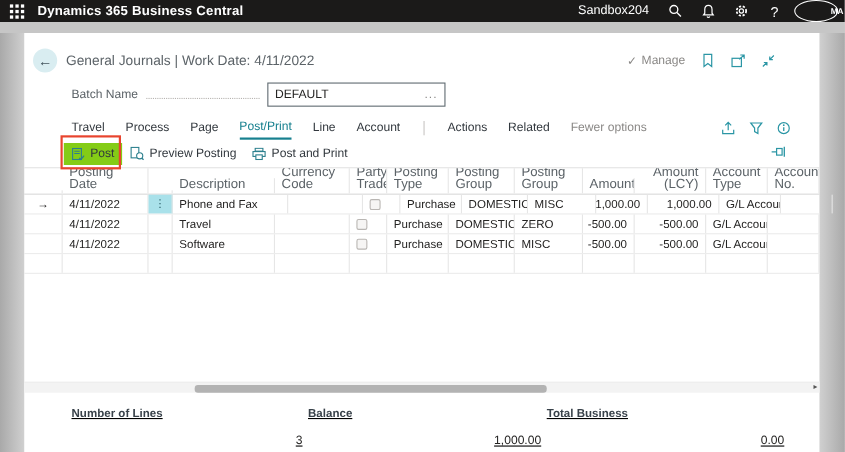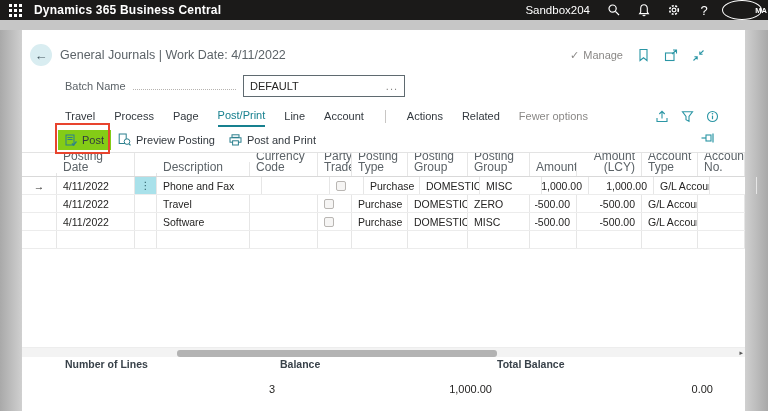--- a/index.html
+++ b/index.html
@@ -88,21 +88,21 @@
 
   
   .hscroll { position:absolute; left:0; top:317px; width:723px; height:10px;
     background:#f3f3f3; border-top:1px solid #ededed; }
   .hthumb { position:absolute; left:155px; top:1.5px; width:320px; height:7px;
     background:#b3b3b3; border-radius:3px; cursor:grab; }
   .harrow { position:absolute; right:2px; top:0; font-size:7px; color:#555; line-height:10px; }
 
   
   .footer { position:absolute; left:0; top:328px; width:723px; height:53px; }
-  .fcol { position:absolute; top:0; height:42px; }
+  .fcol { position:absolute; top:12px; height:42px;text-decoration:underline; }
   .fcol .flabel { font-size:10.5px; font-weight:bold; color:#39424a; }
   .fcol .fvalue { font-size:11px; color:#252423; text-align:right; margin-top:13px; }
   .fcol1 { left:43px; width:210px; }
   .fcol2 { left:258px; width:212px; }
   .fcol3 { left:475px; width:216px; }
 </style>
 </head>
 <body>
 
 <div class="stage">
@@ -381,19 +381,19 @@
     <div class="footer">
       <div class="fcol fcol1">
         <div class="flabel">Number of Lines</div>
         <div class="fvalue">3</div>
       </div>
       <div class="fcol fcol2">
         <div class="flabel">Balance</div>
         <div class="fvalue">1,000.00</div>
       </div>
       <div class="fcol fcol3">
-        <div class="flabel">Total Balance</div>
+        <div class="flabel">Total Business</div>
         <div class="fvalue">0.00</div>
       </div>
     </div>
 
   </div>
 </div>
 
 </body></html>

